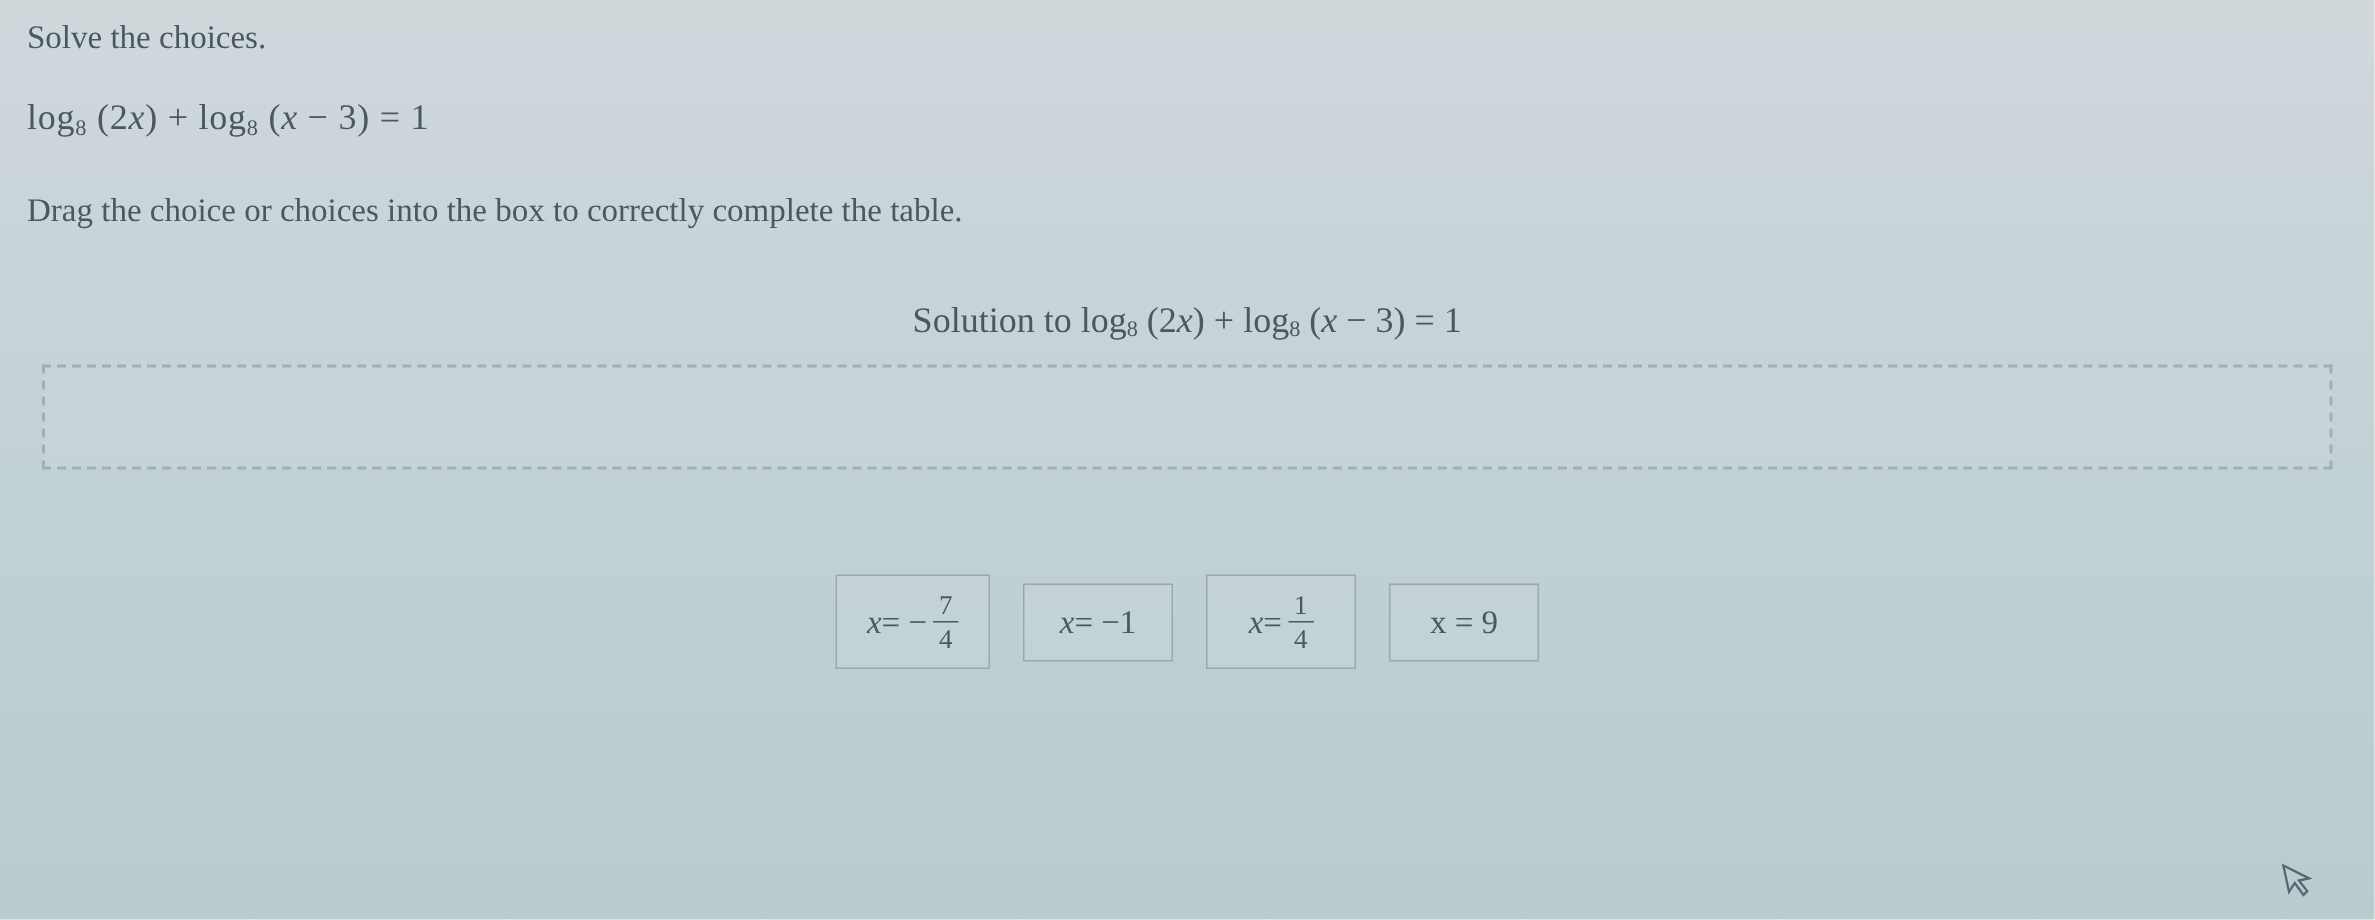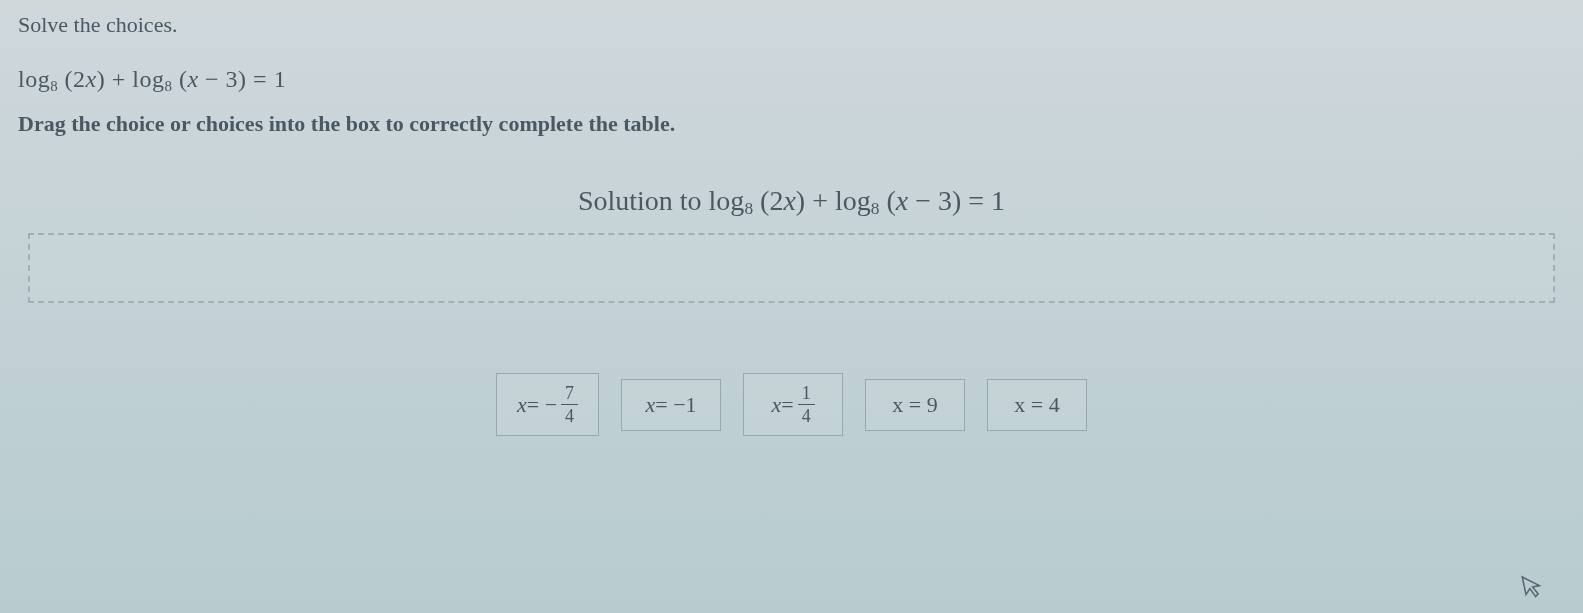--- a/index.html
+++ b/index.html
@@ -14,33 +14,33 @@
   }
   .prompt-line {
     font-size: 22px;
     color: #4a5862;
     margin-bottom: 28px;
     font-weight: 500;
   }
   .equation-line {
     font-size: 24px;
     color: #4a5862;
-    margin-bottom: 16px;
+    margin-bottom: 32px;
     font-weight: 500;
     letter-spacing: 0.5px;
   }
   .instruction-line {
     font-size: 22px;
     color: #4a5862;
     margin-bottom: 48px;
-    font-weight: 700;
+    font-weight: 400;
   }
   .solution-title {
     text-align: center;
-    font-size: 28px;
+    font-size: 24px;
     color: #4a5862;
     font-weight: 500;
     margin-bottom: 14px;
   }
   .drop-zone {
     border: 2px dashed #a0b0b8;
     height: 70px;
     margin: 0 10px 70px 10px;
     background: rgba(255,255,255,0.05);
   }
@@ -134,23 +134,20 @@
     <span class="frac">
       <span class="num">1</span>
       <span class="den">4</span>
     </span>
   </div>
 
   <div class="choice-card">
     <span>x = 9</span>
   </div>
 
-  <div class="choice-card">
-    <span>x = 4</span>
-  </div>
 
 </div>
 
 <div class="cursor-arrow">
   <svg width="20" height="26" viewBox="0 0 20 26">
     <path d="M2 2 L2 20 L7 15 L11 24 L14 22 L10 14 L17 14 Z" fill="none" stroke="#586470" stroke-width="1.5"></path>
   </svg>
 </div>
 
 </body></html>

